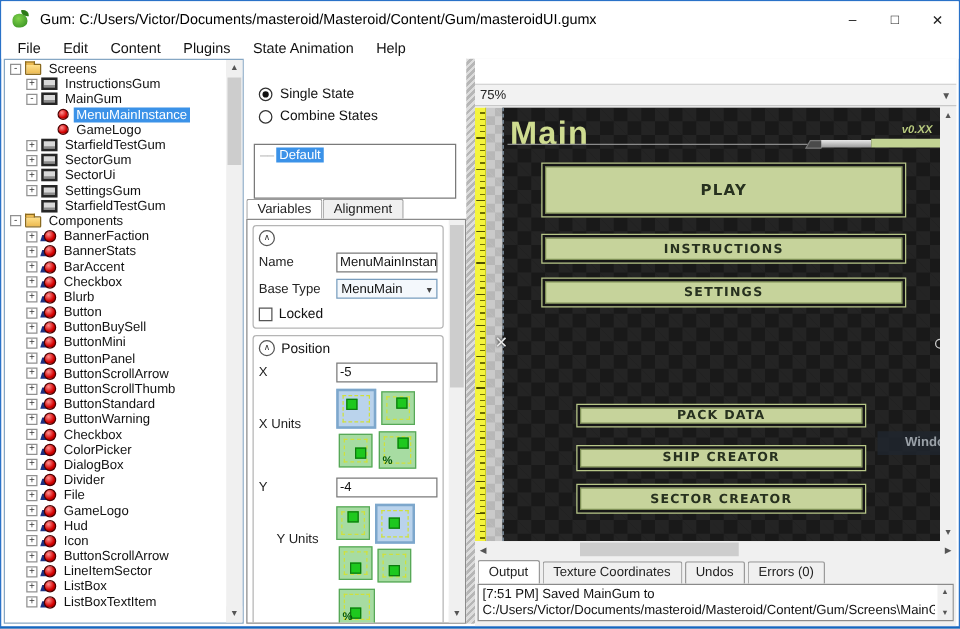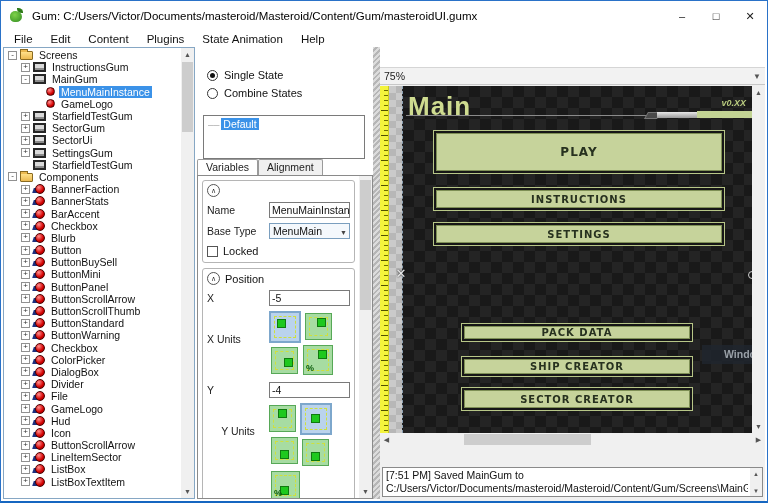--- a/index.html
+++ b/index.html
@@ -457,20 +457,26 @@
         <span class="arr" style="bottom:0;">▼</span>
       </div>
     </div>
 
     <div class="hsb sb">
       <span class="arr" style="left:0;top:0;">◀</span>
       <span class="thumb" style="left:84px;width:127px;"></span>
       <span class="arr" style="right:0;top:0;">▶</span>
     </div>
 
+    <div class="bottom-tabs" id="bottomTabs">
+        <span class="btab active">Output</span>
+        <span class="btab">Texture Coordinates</span>
+        <span class="btab">Undos</span>
+        <span class="btab">Errors (0)</span>
+      </div>
 
     <div class="output-box">
       <div class="output-text">
         <div>[7:51 PM] Saved  MainGum to</div>
         <div>C:/Users/Victor/Documents/masteroid/Masteroid/Content/Gum/Screens\MainGum.gusx</div>
       </div>
       <div class="mini-sb">
         <span class="arr" style="top:0;">▲</span>
         <span class="arr" style="bottom:0;">▼</span>
       </div>

